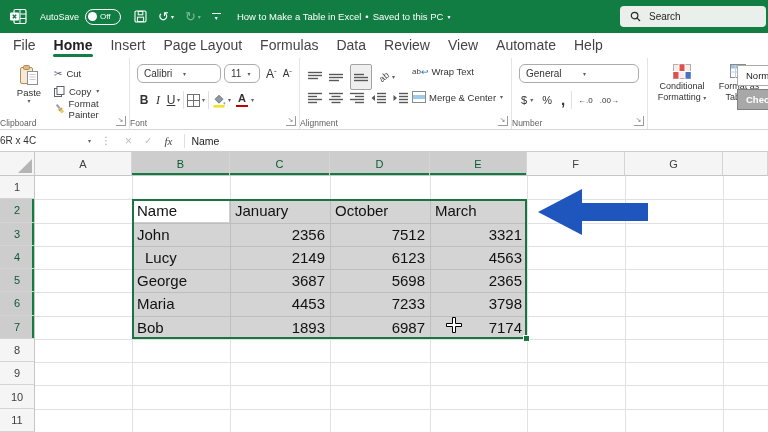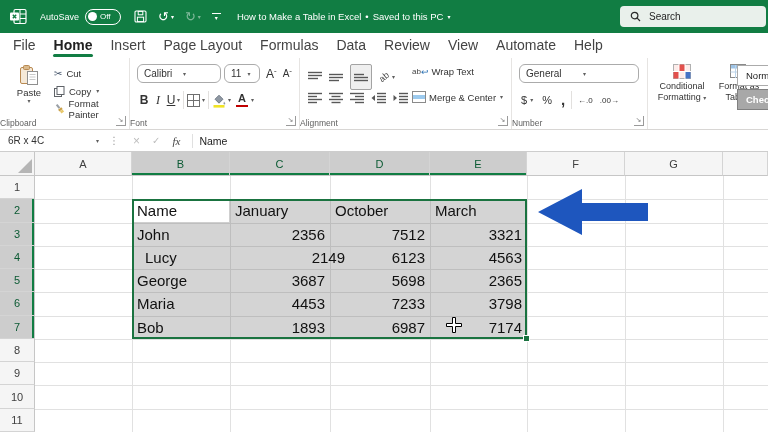--- a/index.html
+++ b/index.html
@@ -50,21 +50,21 @@
   .fbtn{display:flex;align-items:center;justify-content:center;color:#333}
   .vdiv{width:1px;height:18px;background:#e2e0de;margin:0 3px}
   .sel-box{border:1px solid #a3a3a3;background:#efefef;border-radius:2px}
   .smallrow{display:flex;align-items:center;height:18px;font-size:9.5px;color:#333}
   .biglabel{font-size:9px;color:#333;text-align:center;line-height:1.2;margin-top:2px}
   .gallery-box{position:absolute;width:85px;height:21px;box-sizing:border-box;font-size:9.5px;
                line-height:19px;padding-left:8px}
   
   #fbar{position:absolute;top:130px;left:0;width:768px;height:22px;background:#fff;
         border-bottom:1px solid #cdcdcd;display:flex;align-items:center;box-sizing:border-box}
-  #namebox{width:88px;font-size:10px;color:#333;padding-left:8px}
+  #namebox{width:88px;font-size:10px;color:#333;}
   
   #sheet{position:absolute;top:152px;left:0;width:768px;height:280px;background:#fff;overflow:hidden}
   .chdr{position:absolute;top:0;height:24px;background:#f5f5f5;border-right:1px solid #d4d4d4;
         border-bottom:1px solid #c6c6c6;box-sizing:border-box;font-size:11px;color:#404040;
         display:flex;align-items:center;justify-content:center}
   .chdr.sel{background:#cdcdcd;color:#0b5a33;box-shadow:inset 0 -2px 0 #117d43}
   .rhdr{position:absolute;left:0;width:35px;background:#f5f5f5;border-bottom:1px solid #d4d4d4;
         border-right:1px solid #c6c6c6;box-sizing:border-box;font-size:11px;color:#404040;
         display:flex;align-items:center;justify-content:center}
   .rhdr.sel{background:#cdcdcd;color:#0b5a33;box-shadow:inset -2px 0 0 #117d43}
@@ -433,21 +433,21 @@
   <div id="cells">
       <div class="cellt txt" style="left: 132px; width: 98px; top: 47.2727px; height: 23.2727px;">Name</div>
       <div class="cellt txt" style="left: 230px; width: 100px; top: 47.2727px; height: 23.2727px;">January</div>
       <div class="cellt txt" style="left: 330px; width: 100px; top: 47.2727px; height: 23.2727px;">October</div>
       <div class="cellt txt" style="left: 430px; width: 97px; top: 47.2727px; height: 23.2727px;">March</div>
       <div class="cellt txt" style="left: 132px; width: 98px; top: 70.5455px; height: 23.2727px;">John</div>
       <div class="cellt num" style="left: 230px; width: 100px; top: 70.5455px; height: 23.2727px;">2356</div>
       <div class="cellt num" style="left: 330px; width: 100px; top: 70.5455px; height: 23.2727px;">7512</div>
       <div class="cellt num" style="left: 430px; width: 97px; top: 70.5455px; height: 23.2727px;">3321</div>
       <div class="cellt txt" style="left: 140px; width: 98px; top: 93.8182px; height: 23.2727px;">Lucy</div>
-      <div class="cellt num" style="left: 230px; width: 100px; top: 93.8182px; height: 23.2727px; margin-left: 20px;">2149</div>
+      <div class="cellt num" style="left: 230px; width: 100px; top: 93.8182px; height: 23.2727px;">2149</div>
       <div class="cellt num" style="left: 330px; width: 100px; top: 93.8182px; height: 23.2727px;">6123</div>
       <div class="cellt num" style="left: 430px; width: 97px; top: 93.8182px; height: 23.2727px;">4563</div>
       <div class="cellt txt" style="left: 132px; width: 98px; top: 117.091px; height: 23.2727px;">George</div>
       <div class="cellt num" style="left: 230px; width: 100px; top: 117.091px; height: 23.2727px;">3687</div>
       <div class="cellt num" style="left: 330px; width: 100px; top: 117.091px; height: 23.2727px;">5698</div>
       <div class="cellt num" style="left: 430px; width: 97px; top: 117.091px; height: 23.2727px;">2365</div>
       <div class="cellt txt" style="left: 132px; width: 98px; top: 140.364px; height: 23.2727px;">Maria</div>
       <div class="cellt num" style="left: 230px; width: 100px; top: 140.364px; height: 23.2727px;">4453</div>
       <div class="cellt num" style="left: 330px; width: 100px; top: 140.364px; height: 23.2727px;">7233</div>
       <div class="cellt num" style="left: 430px; width: 97px; top: 140.364px; height: 23.2727px;">3798</div>

